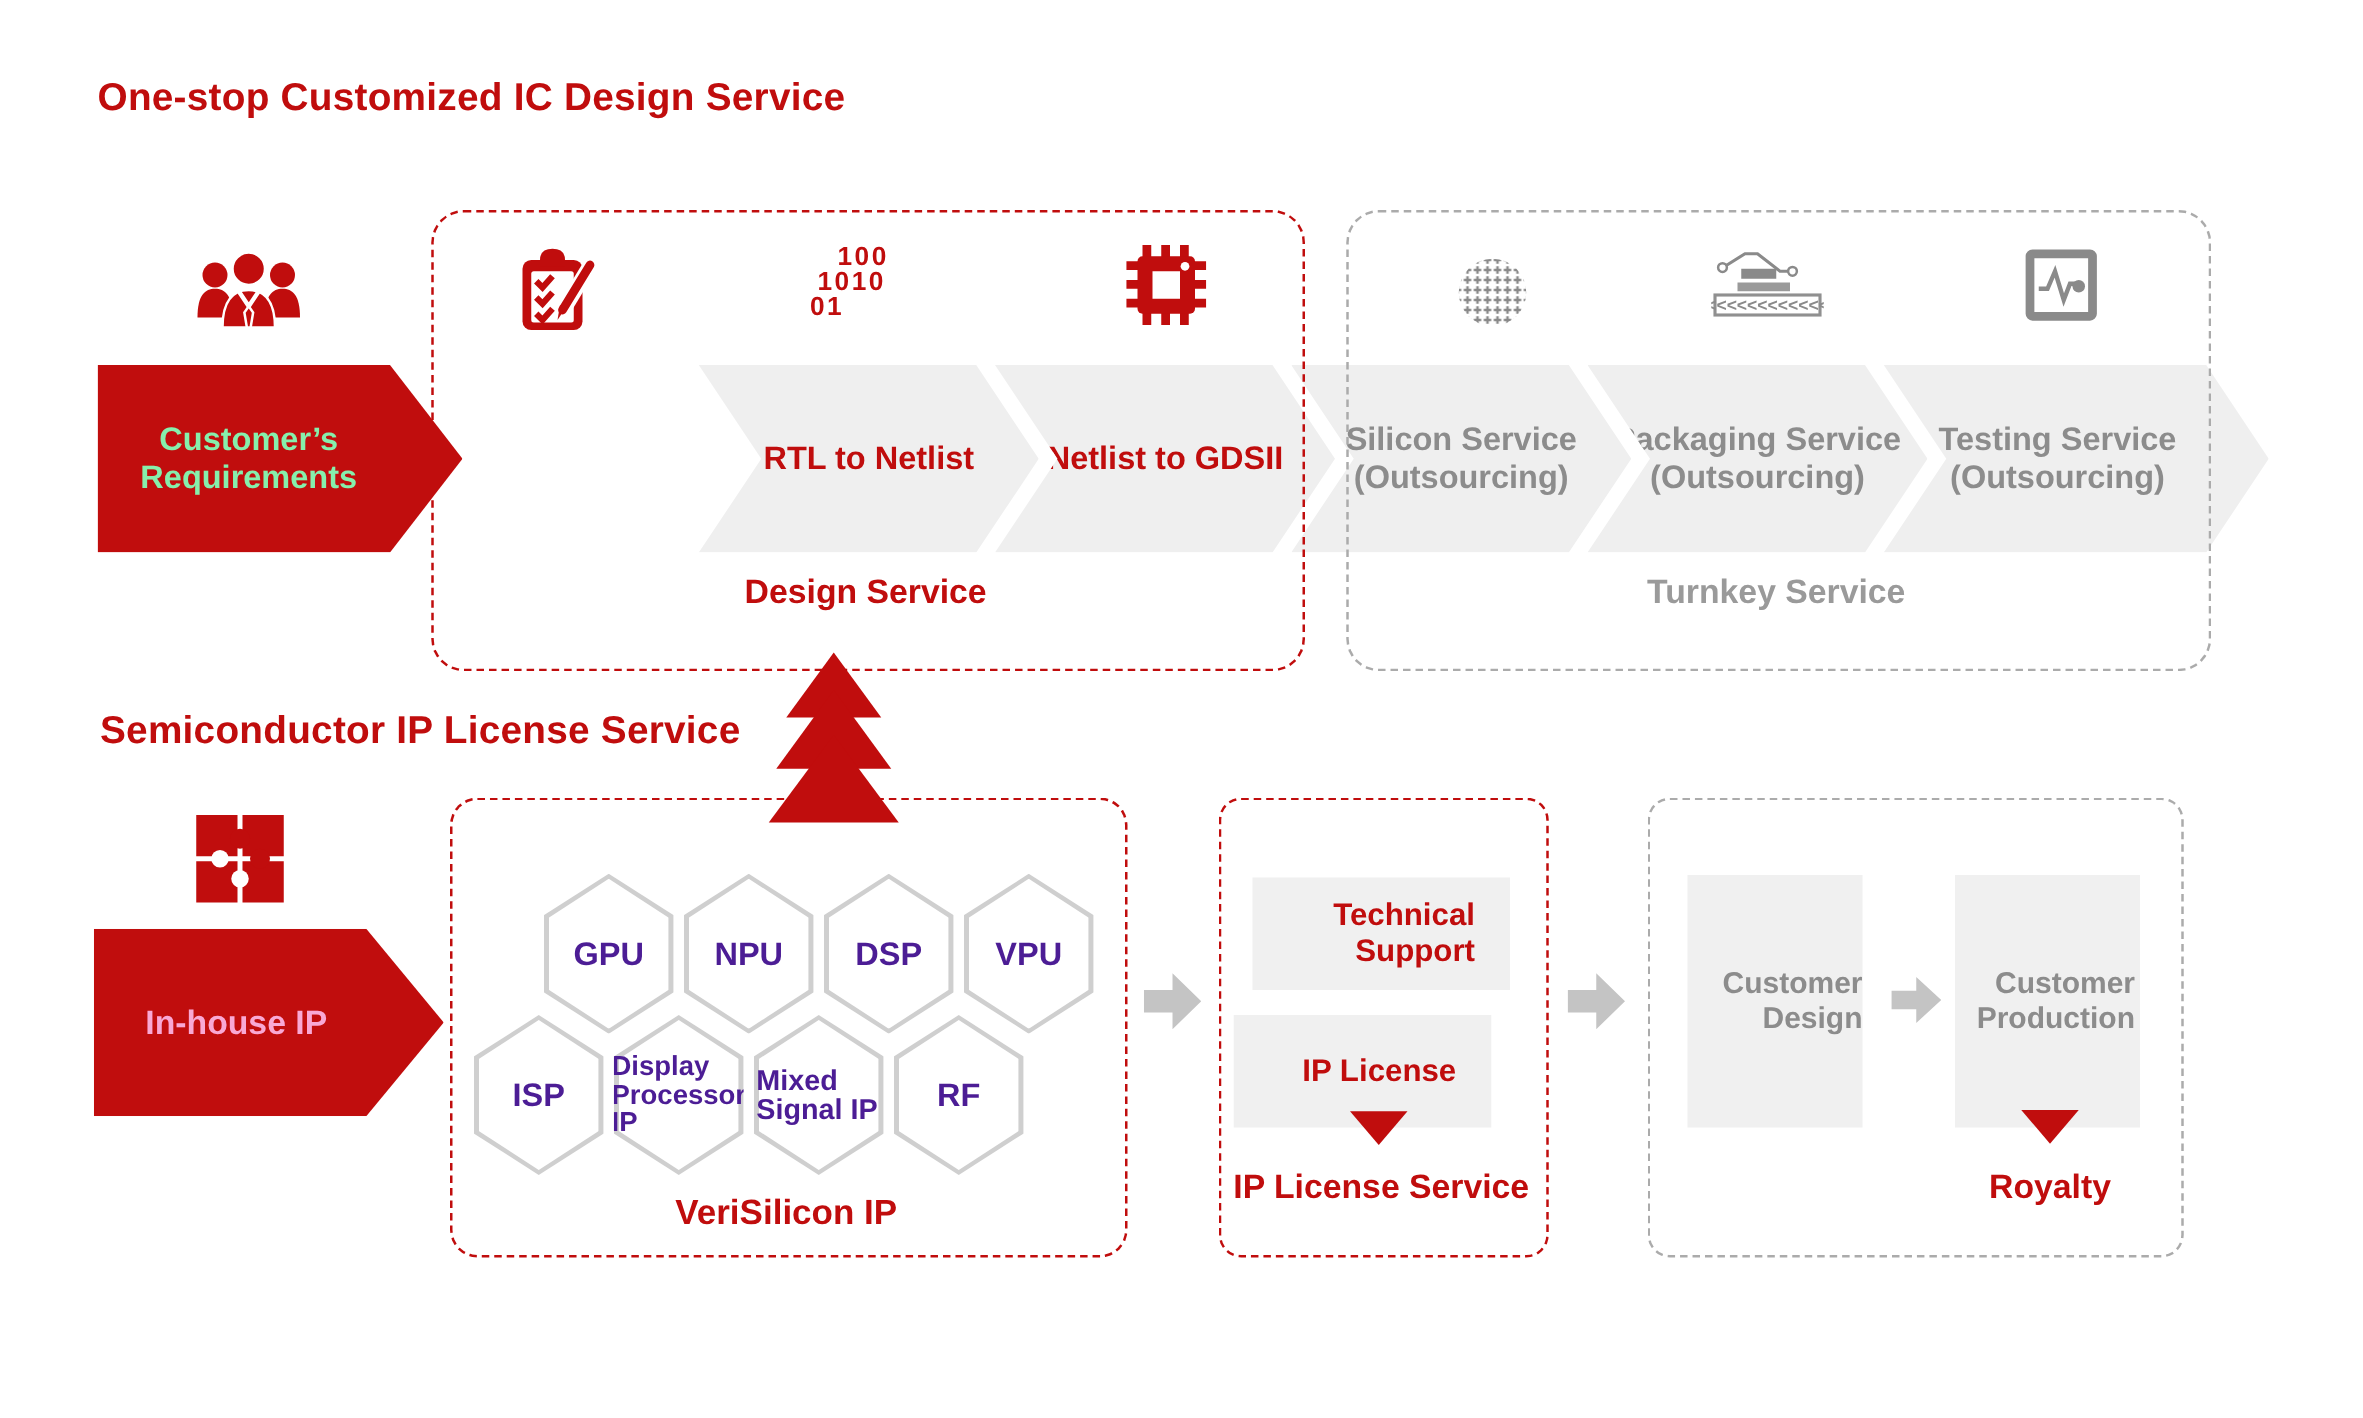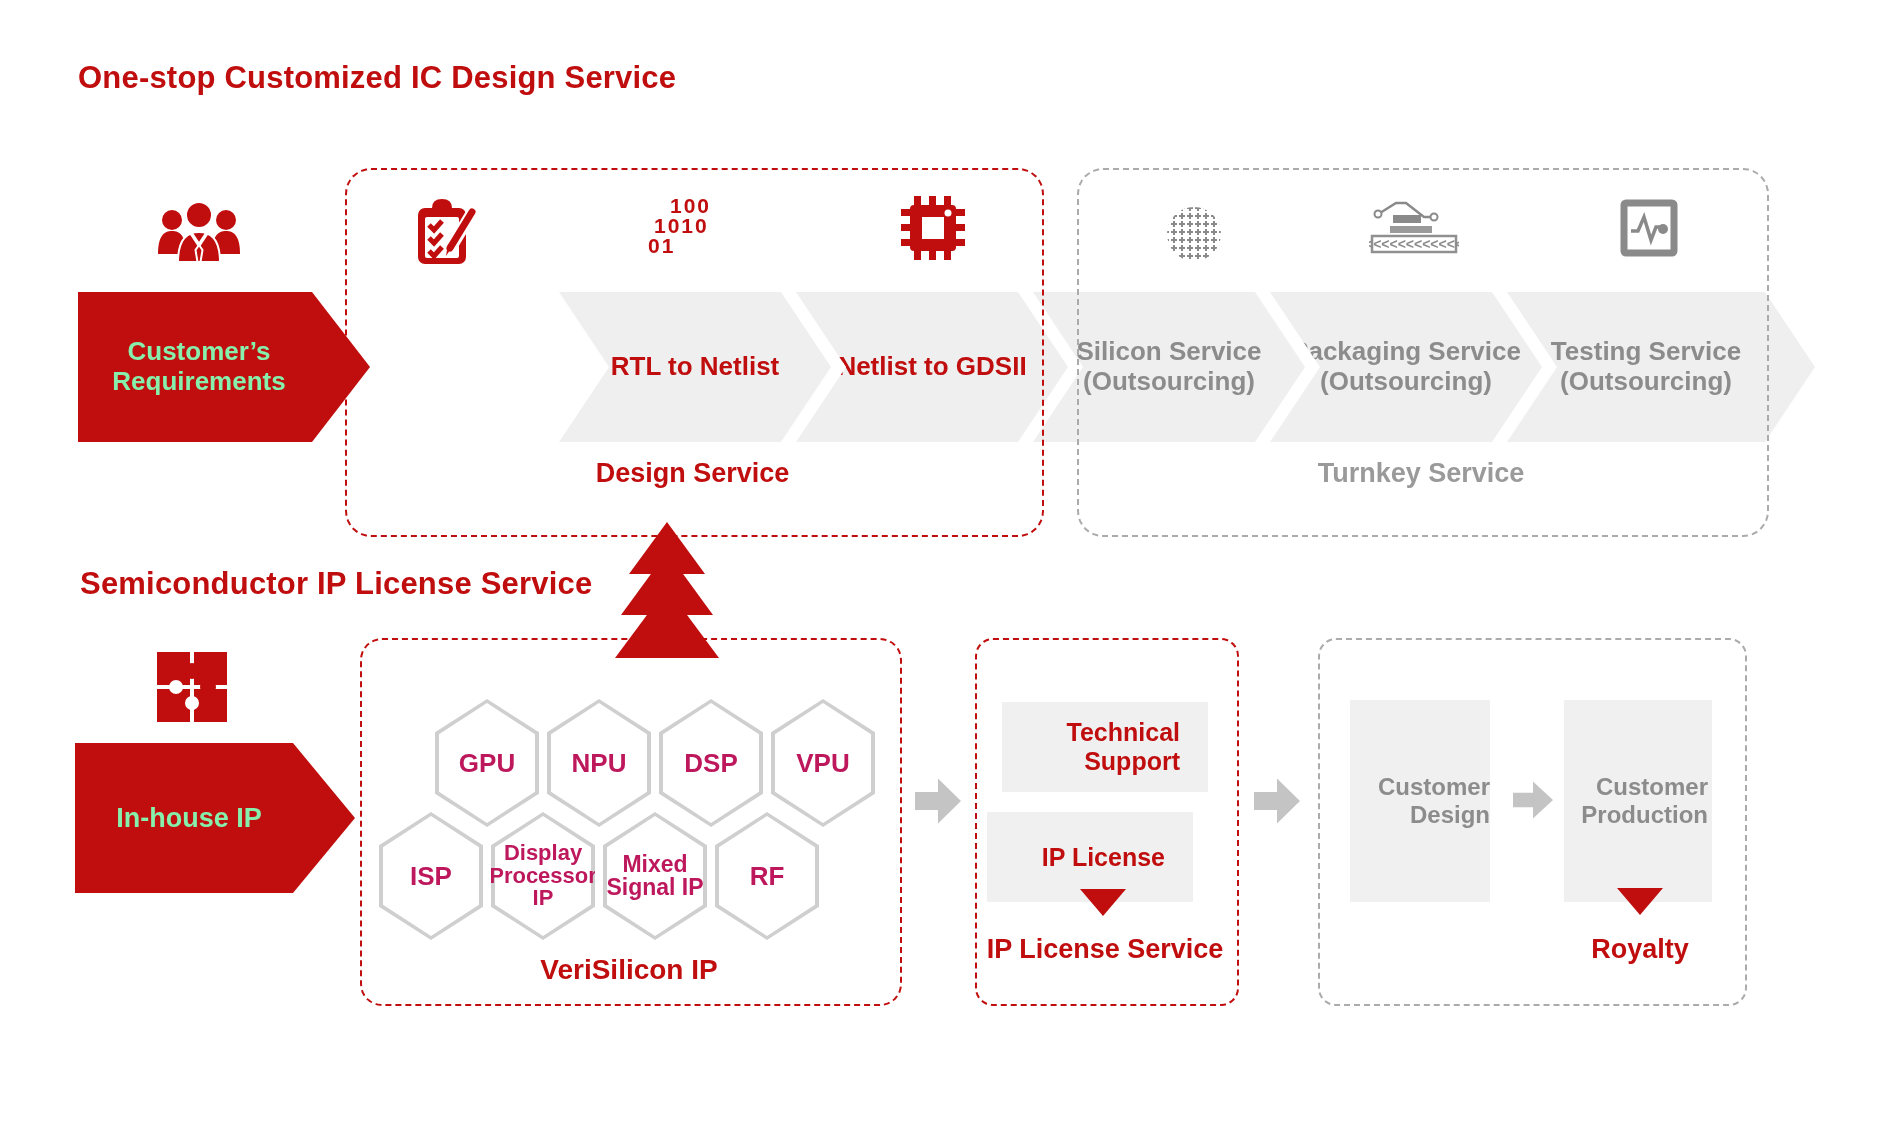--- a/index.html
+++ b/index.html
@@ -33,31 +33,31 @@
          text-align:right;line-height:1.15;z-index:4;}
   .red-cell-text{color:#C00D0D;font-size:25px;width:150px;}
   .gray-cell-text{color:#8C8C8C;font-size:24px;width:140px;}
 
   
   .hex{position:absolute;width:104px;height:128px;z-index:4;
        clip-path:polygon(50% 0,100% 26%,100% 74%,50% 100%,0 74%,0 26%);background:#CFCFCF;}
   .hex::before{content:"";position:absolute;left:4px;top:4px;right:4px;bottom:4px;
        clip-path:polygon(50% 0,100% 26%,100% 74%,50% 100%,0 74%,0 26%);background:#ffffff;}
   .hex span{position:absolute;left:2px;right:2px;top:0;bottom:0;display:flex;align-items:center;
-       justify-content:center;text-align:center;color:#be185d;font-size:24px;line-height:1.02;z-index:2;}
+       justify-content:center;color:#4c1d95;font-size:24px;line-height:1.02;z-index:2;}
 
   
   .block-arrow{position:absolute;background:#C4C4C4;z-index:4;
        clip-path:polygon(0 34%,50% 34%,50% 10%,100% 50%,50% 90%,50% 66%,0 66%);}
   .tri-down{position:absolute;width:0;height:0;border-left:23px solid transparent;
        border-right:23px solid transparent;border-top:27px solid #C00D0D;z-index:6;}
   .inhouse{position:absolute;left:75px;top:743px;width:280px;height:150px;background:#C00D0D;
        clip-path:polygon(0 0, calc(100% - 62px) 0, 100% 50%, calc(100% - 62px) 100%, 0 100%);
        display:flex;align-items:center;justify-content:center;padding-right:52px;box-sizing:border-box;
-       color:#86efac;font-size:27px;z-index:4;}
+       color:#f9a8d4;font-size:27px;z-index:4;}
   .red-label{color:#C00D0D;text-align:center;position:absolute;z-index:5;}
   .gray-label{color:#9A9A9A;text-align:center;position:absolute;z-index:5;}
 
   
   .binary-icon{position:absolute;left:648px;top:196px;width:90px;color:#C00D0D;font-size:21px;
        line-height:0.95;letter-spacing:2px;z-index:3;}
   .binary-icon div:nth-child(1){margin-left:22px;}
   .binary-icon div:nth-child(2){margin-left:6px;}
   .binary-icon div:nth-child(3){margin-left:0px;}
 </style>

